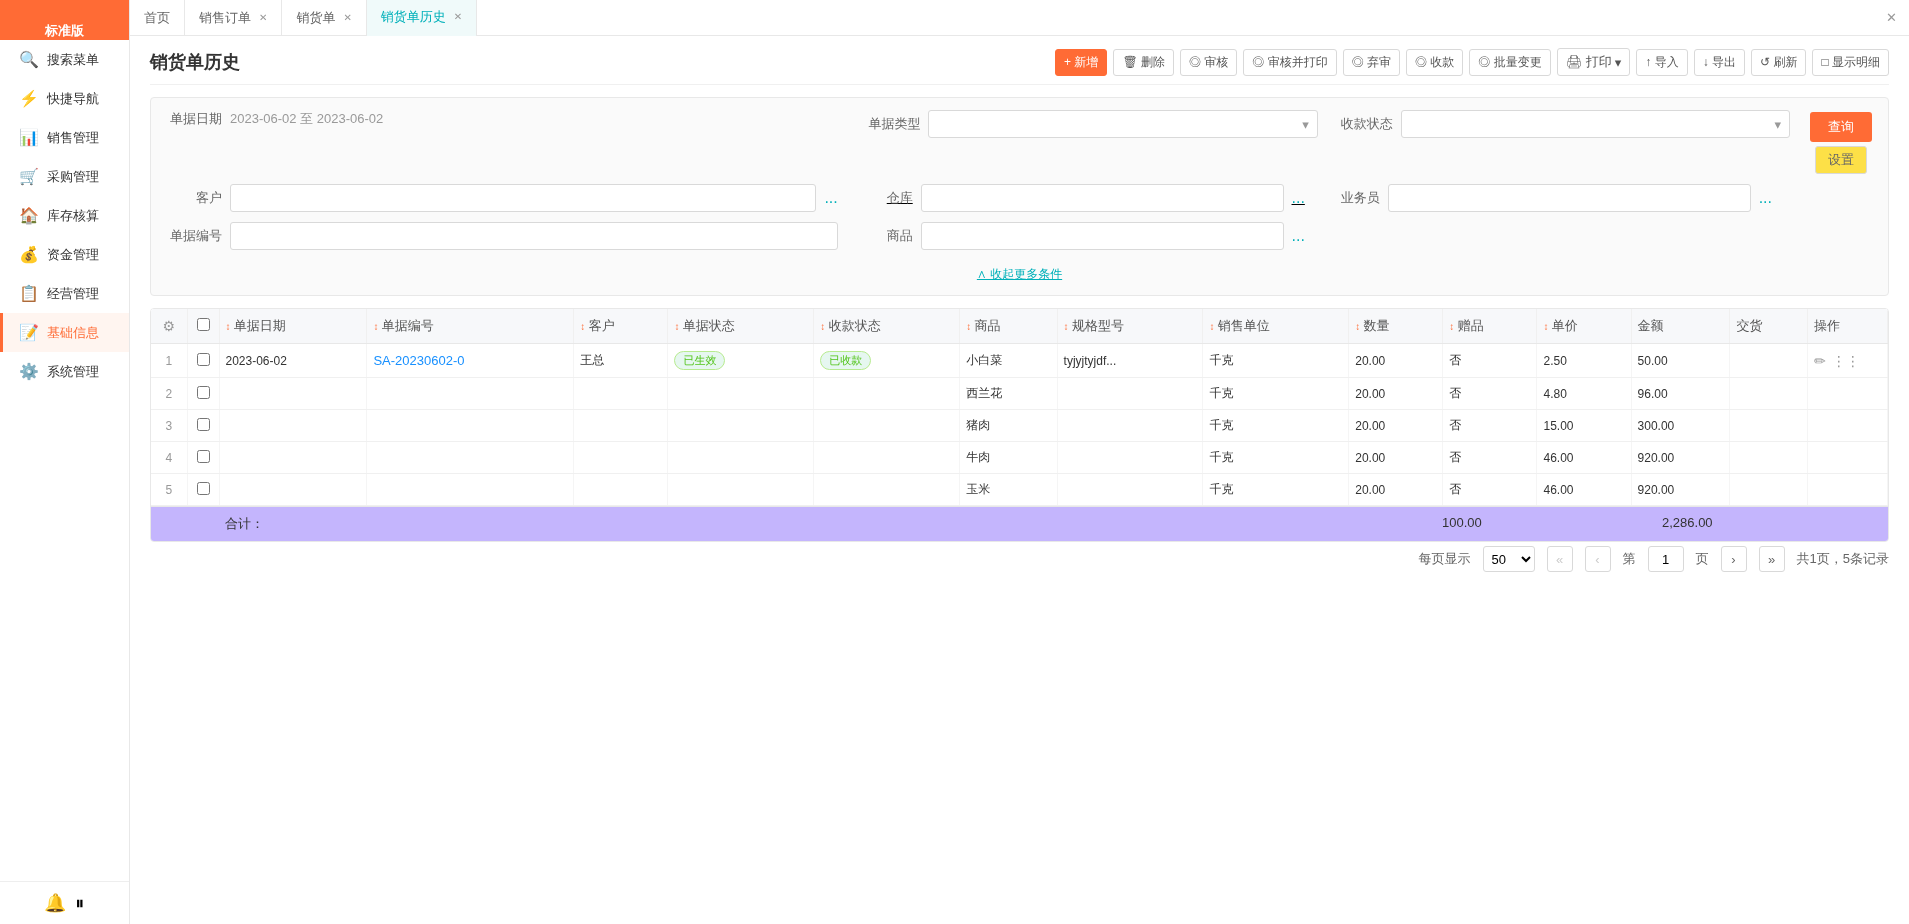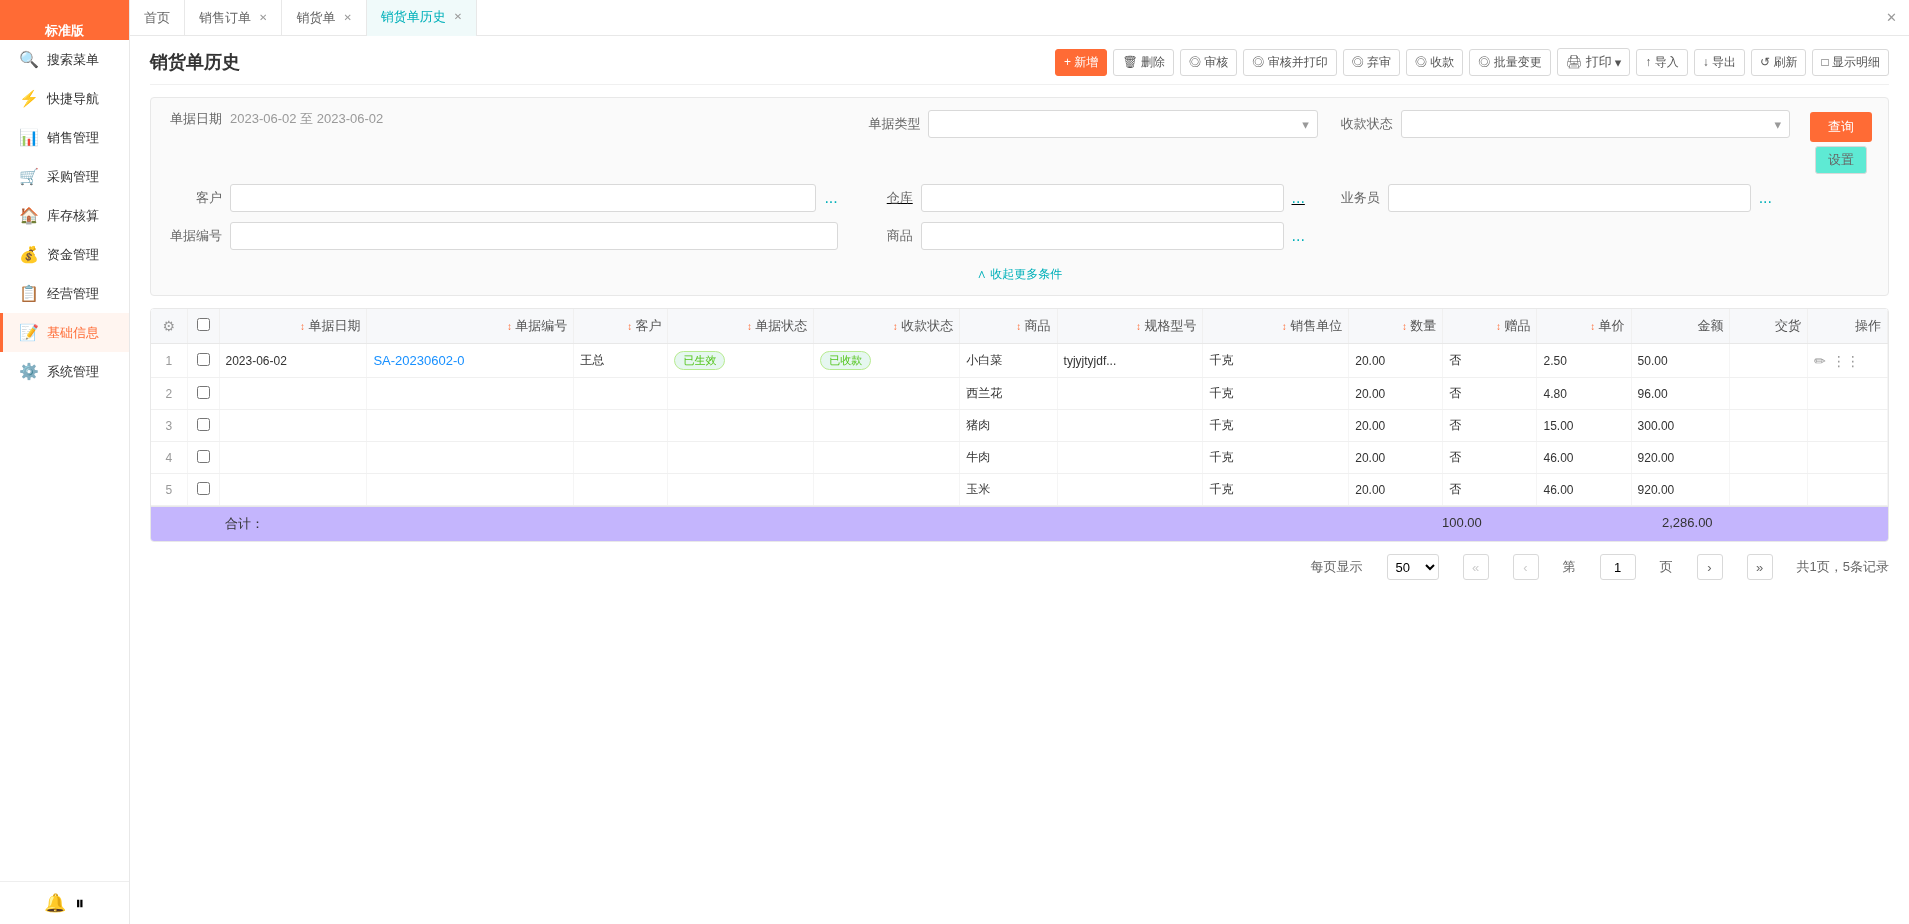--- a/index.html
+++ b/index.html
@@ -214,34 +214,35 @@
       color: #00b0b9;
       cursor: pointer;
       font-size: 16px;
     }
     .collapse-row {
       text-align: center;
       color: #00b0b9;
       cursor: pointer;
       font-size: 12px;
       margin-top: 16px;
+      text-decoration: underline;
     }
 
     
     .query-btn {
       background: #ff6b35;
       color: #fff;
       border: none;
       padding: 6px 18px;
       border-radius: 3px;
       cursor: pointer;
       font-size: 13px;
     }
     .settings-btn {
-      background: #5eead4;
+      background: #fde047;
       color: #666;
       border: 1px solid #d9d9d9;
       padding: 4px 12px;
       border-radius: 3px;
       cursor: pointer;
       font-size: 13px;
     }
 
     
     .table-container {
@@ -250,21 +251,21 @@
       overflow: auto;
     }
     table {
       width: 100%;
       border-collapse: collapse;
       background: #fff;
     }
     th {
       background: #f7f8fa;
       padding: 8px 6px;
-      text-align: right;
+      text-align: left;
       color: #555;
       font-weight: normal;
       border-bottom: 1px solid #e8e8e8;
       border-right: 1px solid #f0f0f0;
       white-space: nowrap;
       font-size: 12px;
     }
     th .sort-icon { color: #ff6b35; font-size: 10px; }
     td {
       padding: 7px 6px;
@@ -296,22 +297,22 @@
       border-top: 1px solid #e8e8e8;
       font-size: 12px;
       color: #333;
     }
 
     
     .pagination-bar {
       display: flex;
       align-items: center;
       justify-content: flex-end;
-      padding: 12px 0 0 0;
-      gap: 24px;
+      padding: 4px 0 0 0;
+      gap: 12px;
       font-size: 12px;
       color: #666;
     }
     .page-size-select {
       border: 1px solid #d9d9d9;
       border-radius: 3px;
       padding: 2px 4px;
       height: 26px;
       background: #fff;
     }

